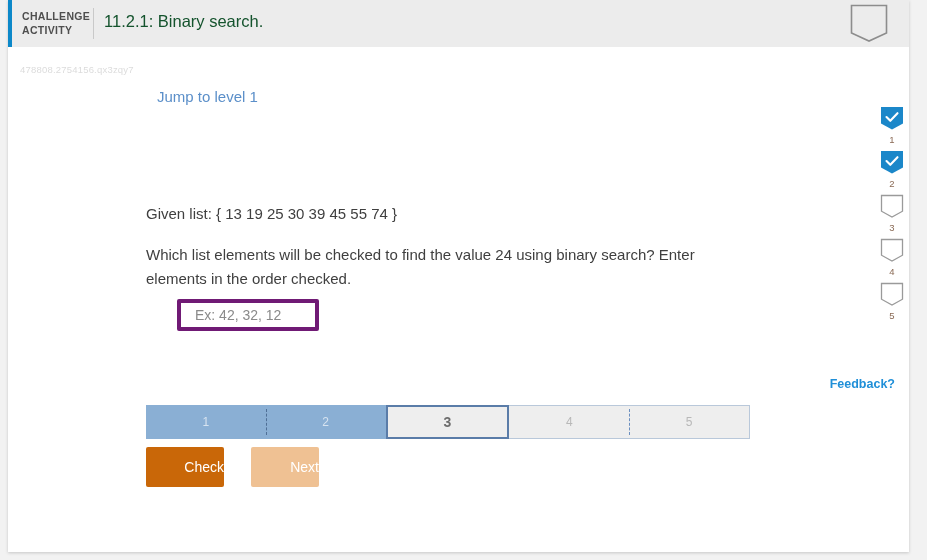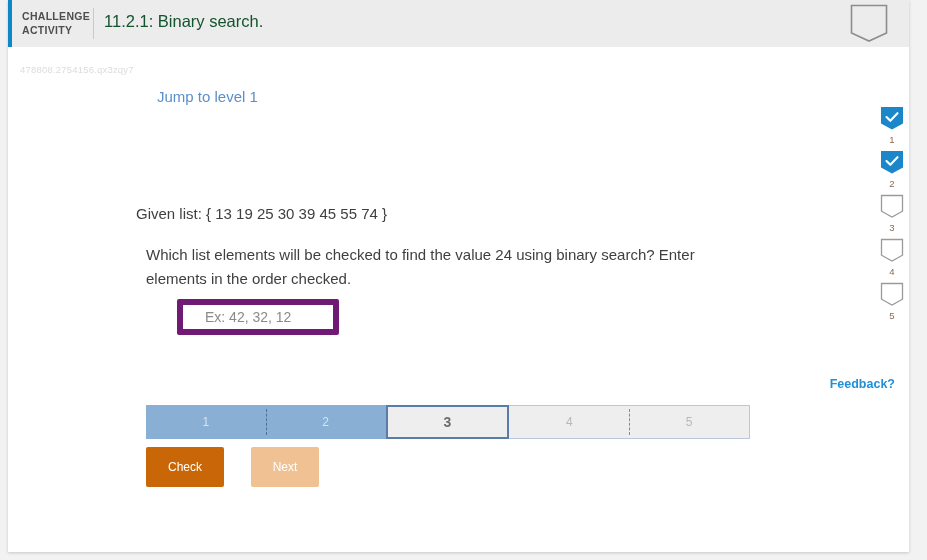--- a/index.html
+++ b/index.html
@@ -115,21 +115,21 @@
     left: 149px;
     top: 41px;
     font-size: 15px;
     color: #5b8fc9;
     text-decoration: none;
     cursor: pointer;
   }
 
   .given-list {
     position: absolute;
-    left: 128px;
+    left: 138px;
     top: 158px;
     font-size: 15px;
     color: #3f3f3f;
     white-space: nowrap;
   }
 
   .question {
     position: absolute;
     left: 138px;
     top: 196px;
@@ -138,22 +138,22 @@
     color: #3f3f3f;
     line-height: 24px;
   }
 
   .answer-input {
     position: absolute;
     left: 169px;
     top: 252px;
     width: 106px;
     height: 20px;
-    padding: 2px 22px;
-    border: 6px solid #701a75;
+    padding: 2px 14px;
+    border: 4px solid #701a75;
     border-radius: 2px;
     font-family: "Liberation Sans", sans-serif;
     font-size: 14px;
     color: #333;
     background: #fff;
     outline: none;
     box-sizing: content-box;
   }
   .answer-input::placeholder {
     color: #8a8a8a;
@@ -214,24 +214,25 @@
     border: 2px solid #5a7ca8;
     z-index: 3;
   }
 
   
   .btn {
     position: absolute;
     border: none;
     border-radius: 2px;
     font-family: "Liberation Sans", sans-serif;
-    font-size: 12px;
+    font-size: 14px;
     color: #ffffff;
     cursor: pointer;
     padding: 0;
+    text-align: right;
   }
   .btn-check {
     left: 138px;
     top: 400px;
     width: 78px;
     height: 40px;
     background: #c96708;
   }
   .btn-next {
     left: 243px;

